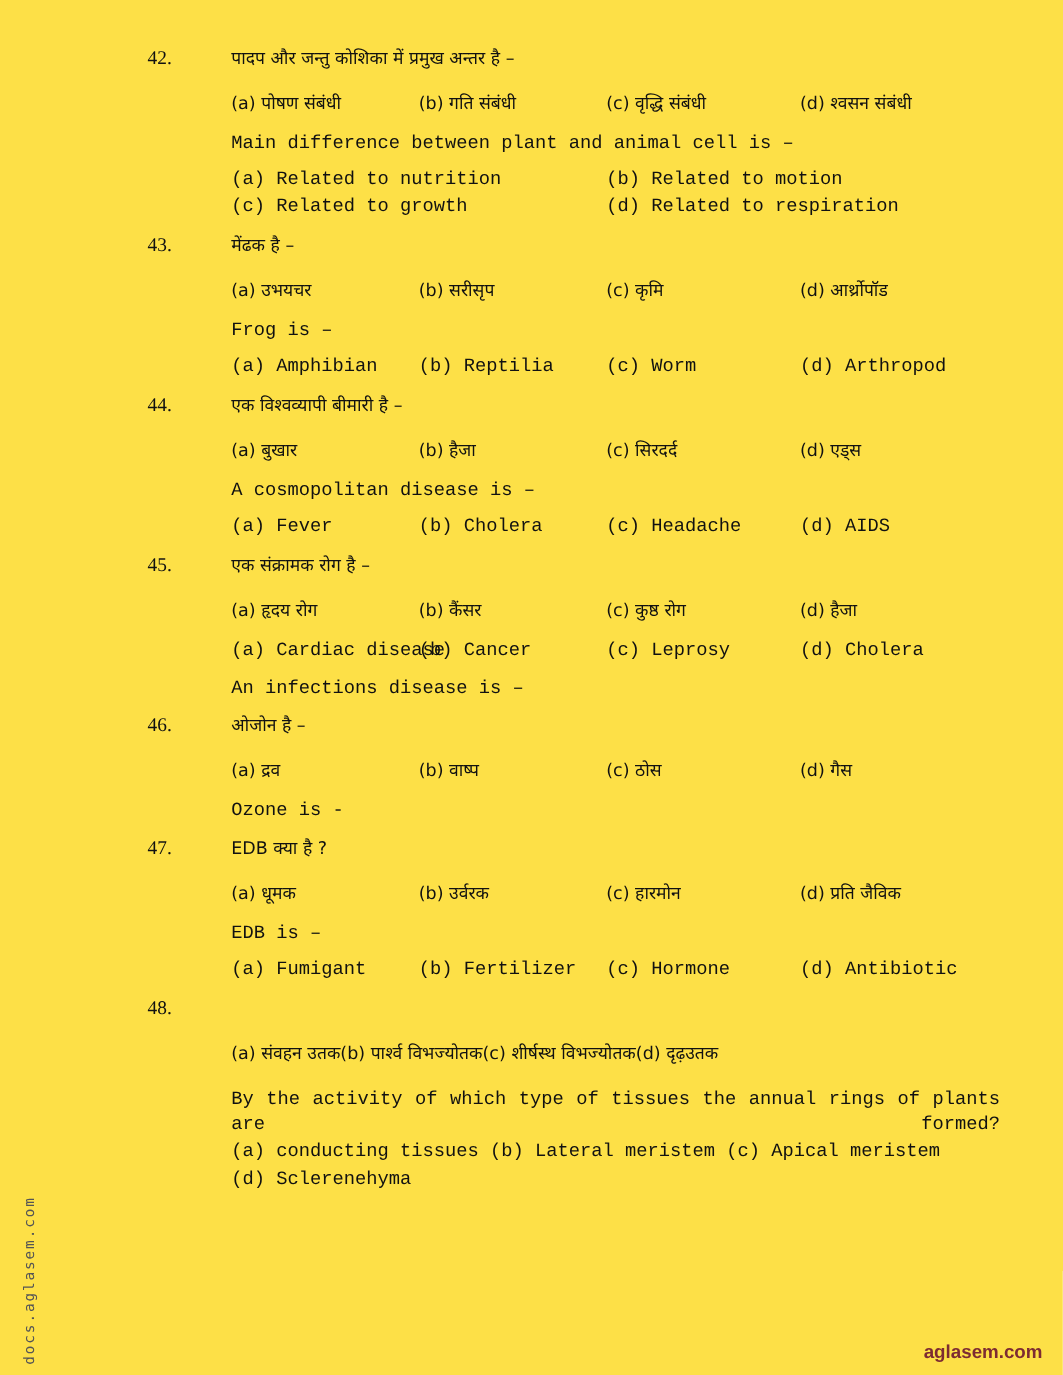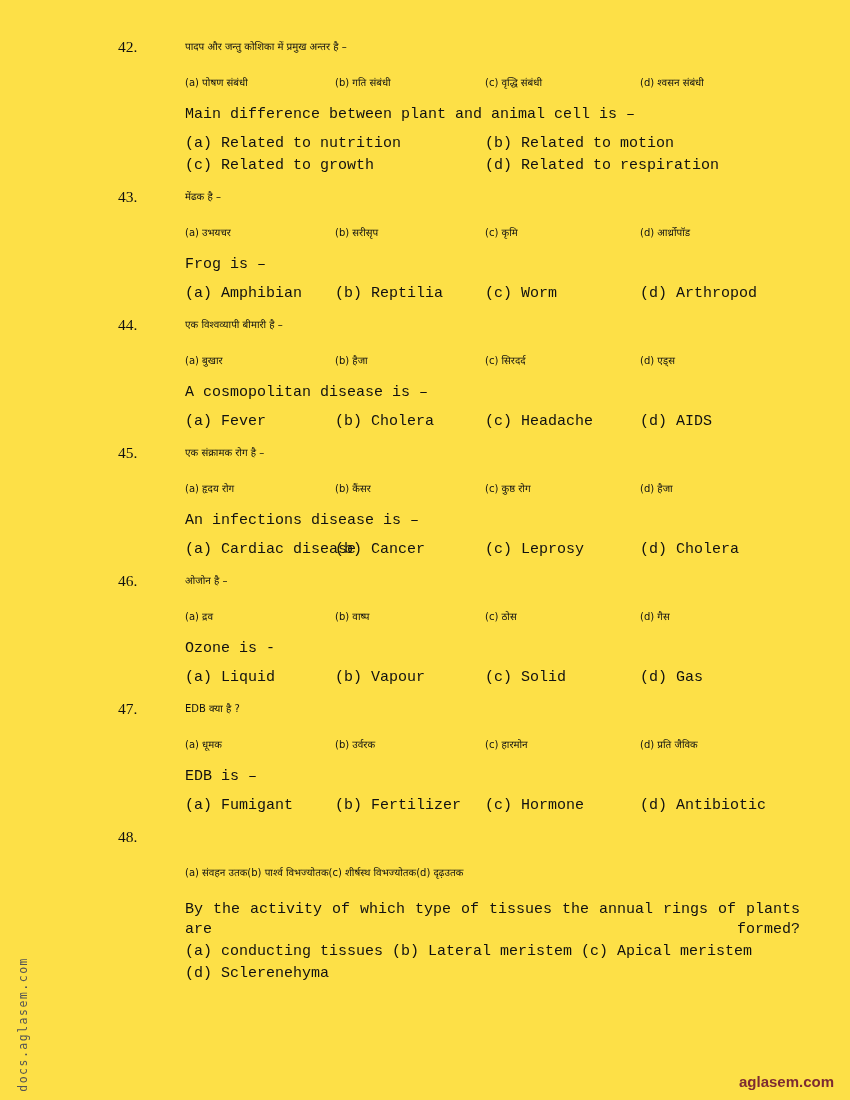--- a/index.html
+++ b/index.html
@@ -5,21 +5,21 @@
   * { margin:0; padding:0; box-sizing:border-box; }
   html,body { width:850px; height:1100px; }
   body { background:#ffffff; color:#111111; font-family:"Liberation Serif", serif; }
   .page { position:relative; width:850px; height:1100px; background:#fde047; overflow:hidden; }
   .content { position:absolute; top:36px; left:118px; right:50px; }
 
   .row { display:flex; }
   .qnum { width:67px; flex:0 0 67px; font-family:"Liberation Serif", serif; font-size:15.5px; line-height:22px; }
   .indent { padding-left:67px; }
 
-  .hi { font-family:"DejaVu Sans", sans-serif; font-size:10px; line-height:22px; white-space:nowrap; }
+  .hi { font-family:"DejaVu Sans", sans-serif; font-size:14px; line-height:22px; white-space:nowrap; }
   .en { font-family:Liberation Mono, monospace; font-size:15px; line-height:20px; white-space:nowrap; }
 
   .mb-head { margin-bottom:14px; }
   .mb-opts { margin-bottom:11px;align-items:flex-end; }
   .mb-qen  { margin-bottom:9px; }
   .mb-end  { margin-bottom:10px; }
   .mb-tight{ margin-bottom:2px; }
   .mb-big  { margin-bottom:16px; }
 
   .opts4 .opt:nth-child(1) { width:150px; flex:0 0 150px; }
@@ -124,50 +124,44 @@
       <div class="row mb-head">
         <span class="qnum">45.</span>
         <span class="hi">एक संक्रामक रोग है –</span>
       </div>
       <div class="row indent opts4 hi mb-opts">
         <span class="opt">(a) हृदय रोग</span>
         <span class="opt">(b) कैंसर</span>
         <span class="opt">(c) कुष्ठ रोग</span>
         <span class="opt">(d) हैजा</span>
       </div>
-      <div class="row indent mb-qen">
-        <span class="en">An infections disease is –</span>
-      </div>
       <div class="row indent opts4 en mb-end">
         <span class="opt">(a) Cardiac disease</span>
         <span class="opt">(b) Cancer</span>
         <span class="opt">(c) Leprosy</span>
         <span class="opt">(d) Cholera</span>
       </div>
+      <div class="row indent mb-qen">
+        <span class="en">An infections disease is –</span>
+      </div>
     </section>
 
     <section>
       <div class="row mb-head">
         <span class="qnum">46.</span>
         <span class="hi">ओजोन है –</span>
       </div>
       <div class="row indent opts4 hi mb-opts">
         <span class="opt">(a)  द्रव</span>
         <span class="opt">(b) वाष्प</span>
         <span class="opt">(c) ठोस</span>
         <span class="opt">(d) गैस</span>
       </div>
       <div class="row indent mb-qen">
         <span class="en">Ozone is -</span>
-      </div>
-      <div class="row indent opts4 en mb-end">
-        <span class="opt">(a) Liquid</span>
-        <span class="opt">(b)  Vapour</span>
-        <span class="opt">(c) Solid</span>
-        <span class="opt">(d) Gas</span>
       </div>
     </section>
 
     <section>
       <div class="row mb-head">
         <span class="qnum">47.</span>
         <span class="hi">EDB क्या है ?</span>
       </div>
       <div class="row indent opts4 hi mb-opts">
         <span class="opt">(a) धूमक</span>

